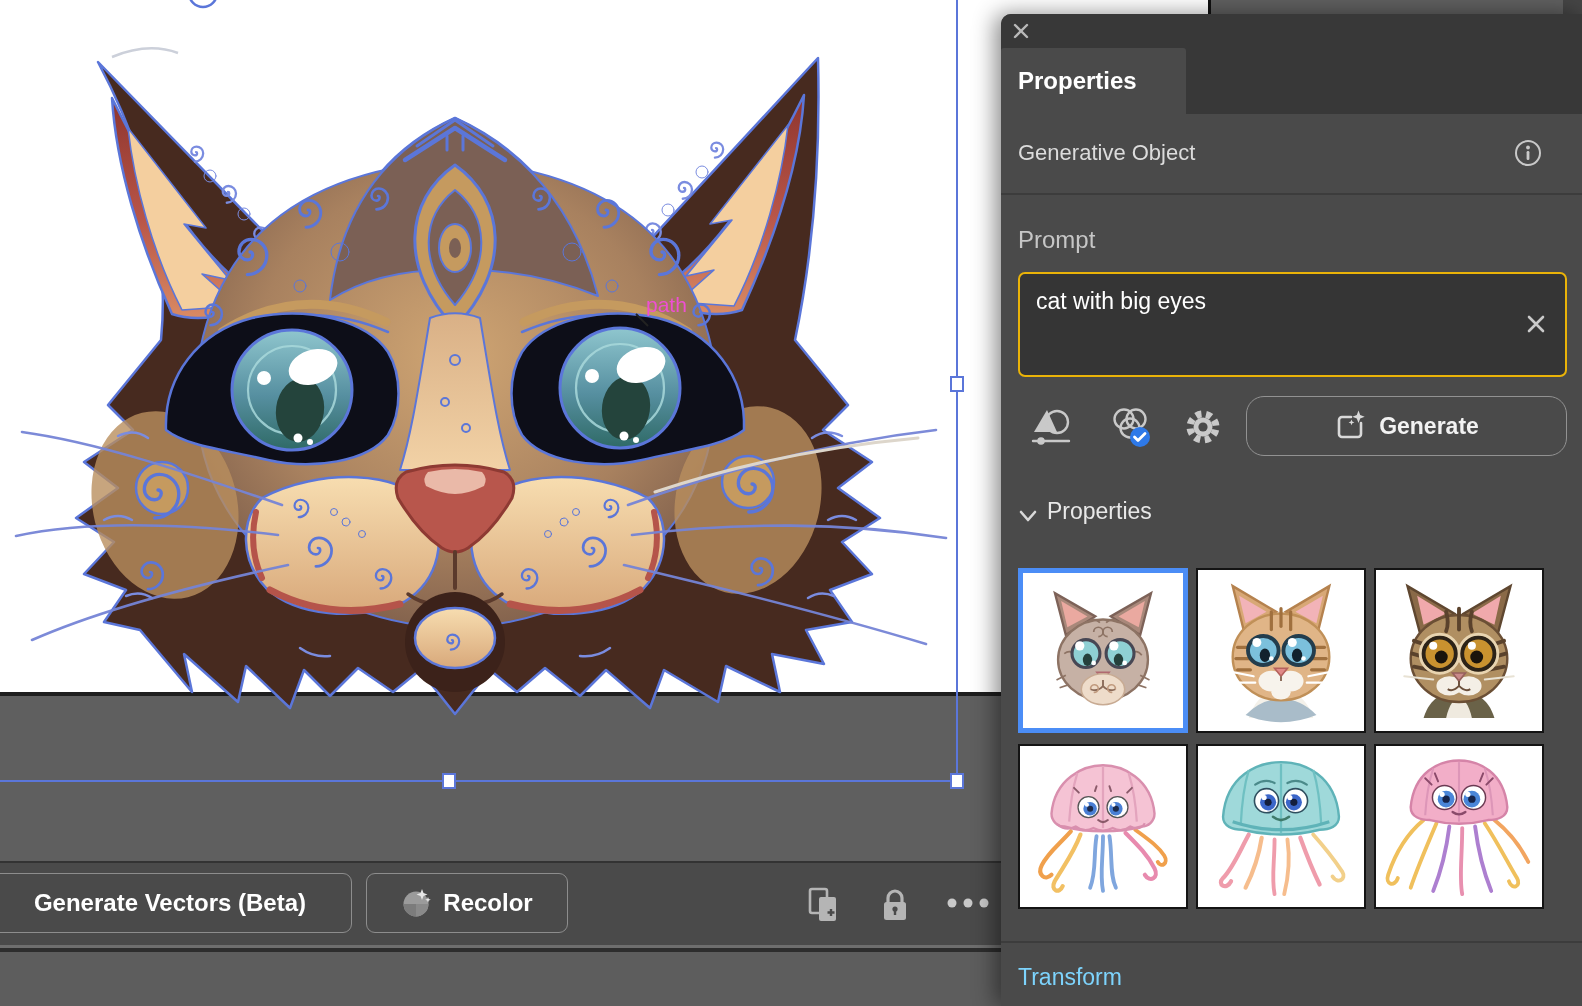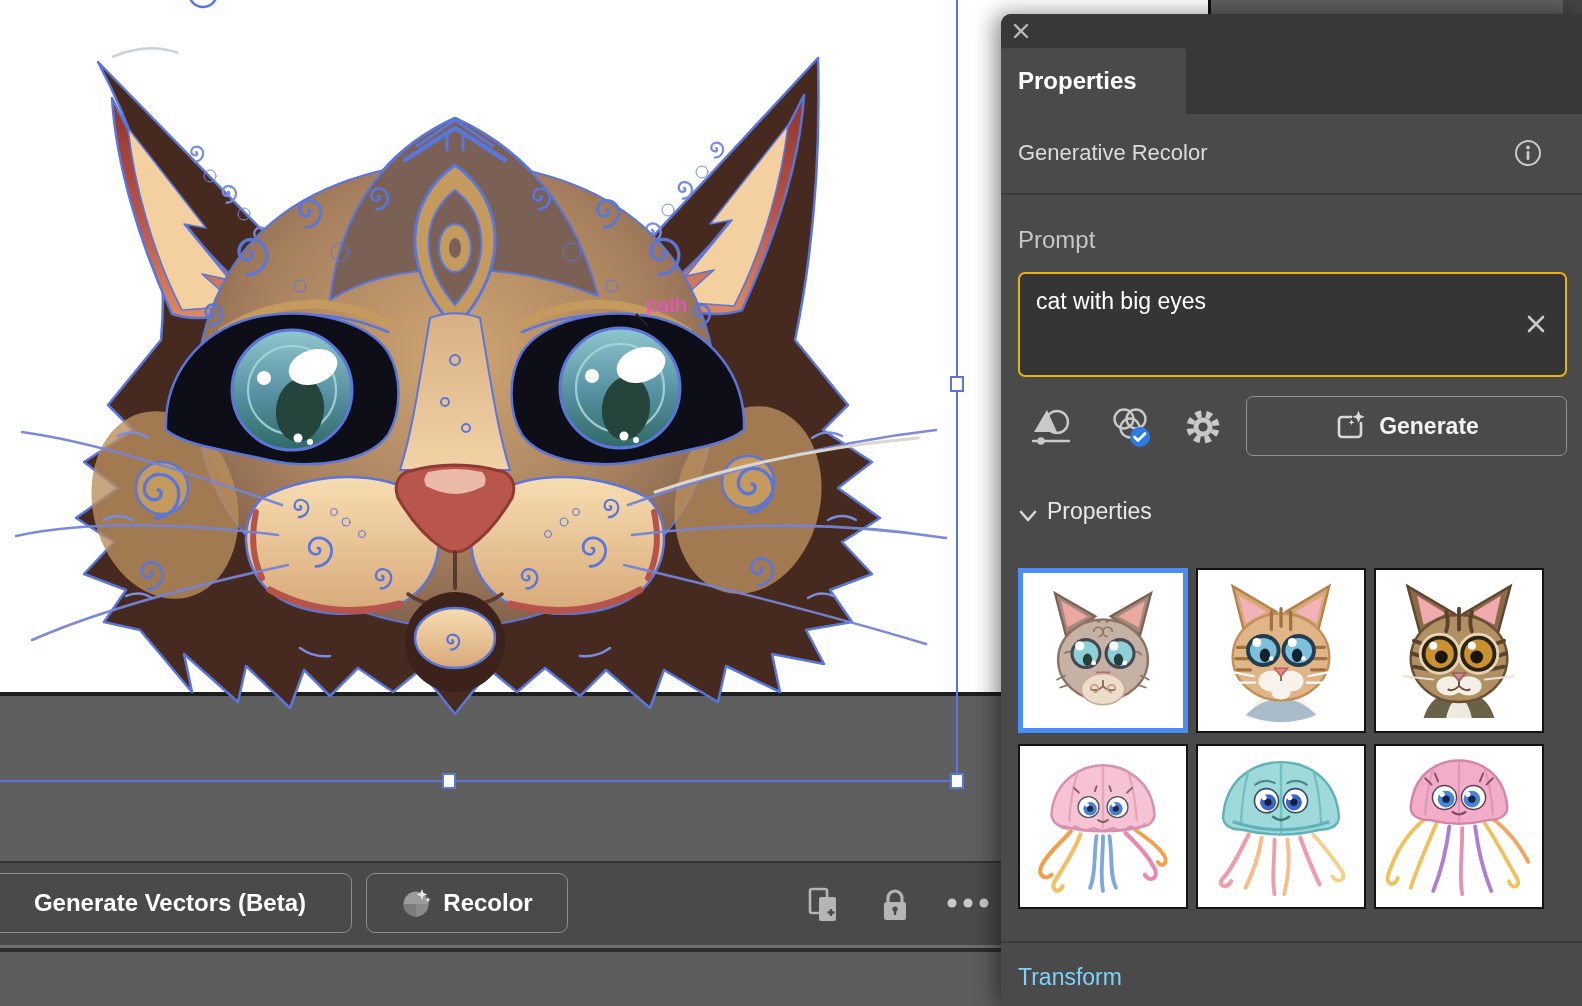--- a/index.html
+++ b/index.html
@@ -38,21 +38,21 @@
   .sec-label{color:#dcdcdc;font-size:22px;}
   #gen-object{left:17px;top:126px;}
   #info-icon{left:512px;top:124px;width:30px;height:30px;}
   .divider{left:0;width:581px;height:2px;background:#3c3c3c;}
   #prompt-label{left:17px;top:212px;color:#c6c6c6;font-size:24px;}
   #prompt-box{left:17px;top:258px;width:549px;height:105px;background:#353535;border:2px solid #eab308;
     border-radius:7px;box-sizing:border-box;}
   #prompt-value{left:16px;top:14px;color:#fff;font-size:23px;}
   #prompt-clear{left:502px;top:36px;width:28px;height:28px;}
   .tool-icon{top:390px;width:46px;height:46px;}
-  #generate-btn{left:245px;top:382px;width:321px;height:60px;border:1.5px solid #929292;border-radius:7px;
+  #generate-btn{left:245px;top:382px;width:321px;height:60px;border:1.5px solid #929292;border-radius:18px;
     box-sizing:border-box;display:flex;align-items:center;justify-content:center;gap:13px;
     color:#f2f2f2;font-size:23px;font-weight:600;}
   #variations-chevron{left:17px;top:495px;width:20px;height:15px;}
   #variations-title{left:46px;top:484px;color:#e8e8e8;font-size:23px;}
   .thumb{position:absolute;width:170px;height:165px;background:#fff;border:2px solid #141414;
     box-sizing:border-box;}
   .thumb.selected{border:5px solid #4b8df6;}
   .thumb svg{display:block;width:100%;height:100%;}
   #transform-title{left:17px;top:950px;color:#7dd3fc;font-size:23px;}
   .panel-icon-stroke{stroke:#c9c9c9;fill:none;stroke-width:2.4;stroke-linecap:round;stroke-linejoin:round;}
@@ -306,21 +306,21 @@
   <div id="panel" class="abs">
     <div id="panel-header" class="abs">
       <svg id="panel-close" class="abs" viewBox="0 0 20 20">
         <path d="M4,4 L16,16 M16,4 L4,16" stroke="#b9b9b9" stroke-width="2.4" stroke-linecap="round"></path>
       </svg>
     </div>
     <div id="tabbar" class="abs">
       <div id="tab-properties" class="abs">Properties</div>
     </div>
 
-    <div id="gen-object" class="abs sec-label">Generative Recolor</div>
+    <div id="gen-object" class="abs sec-label">Generative Object</div>
     <svg id="info-icon" class="abs" viewBox="0 0 30 30">
       <circle cx="15" cy="15" r="12" fill="none" stroke="#c9c9c9" stroke-width="2"></circle>
       <circle cx="15" cy="9.5" r="1.9" fill="#c9c9c9"></circle>
       <rect x="13.6" y="13" width="2.8" height="9" rx="1.3" fill="#c9c9c9"></rect>
     </svg>
     <div class="abs divider" style="top:179px;"></div>
 
     <div id="prompt-label" class="abs">Prompt</div>
     <div id="prompt-box" class="abs">
       <div id="prompt-value" class="abs">cat with big eyes</div>

